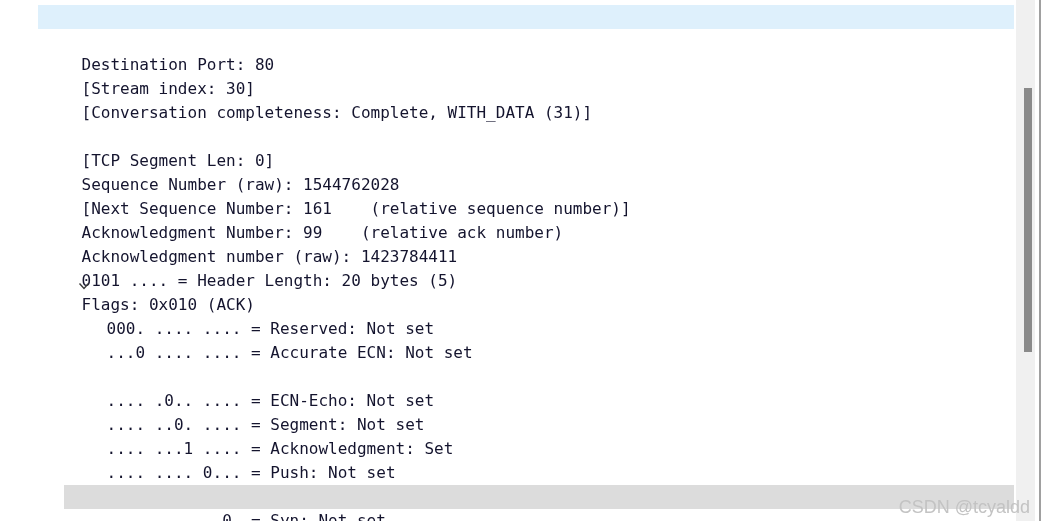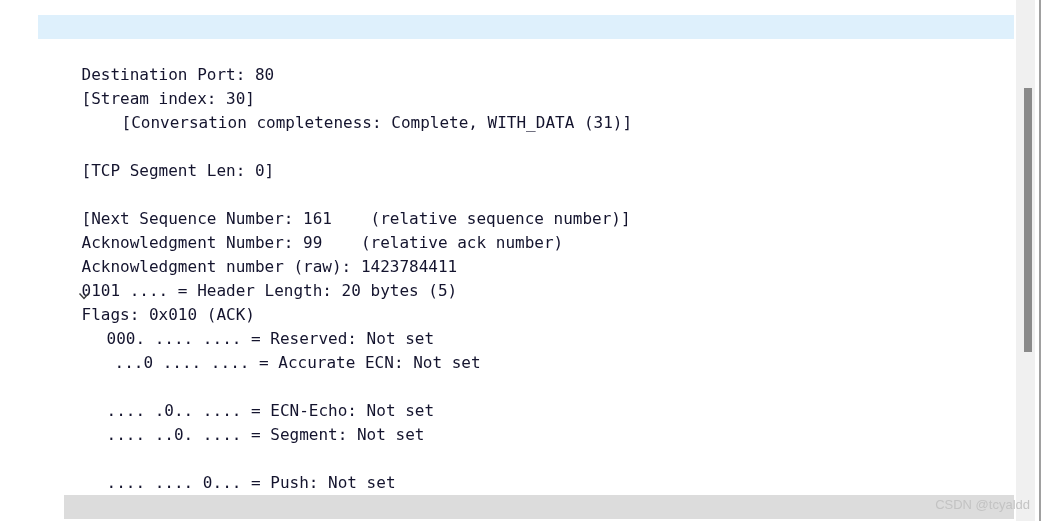--- a/index.html
+++ b/index.html
@@ -15,21 +15,21 @@
   html,body{margin:0;padding:0;}
   .screen{
     position:relative;
     width:1046px;height:521px;
     background:var(--bg);
     overflow:hidden;
     font-family:"DejaVu Sans Mono","Liberation Mono",monospace;
     font-size:16px;
     color:var(--text);
   }
-  .tree{position:absolute;left:0;top:15px;width:1014px;height:426px;}
+  .tree{position:absolute;left:0;top:5px;width:1014px;height:426px;}
   .row{
     position:absolute;
     height:24px;line-height:24px;
     white-space:pre;
     cursor:default;
   }
   .row.selected{background:var(--sel-bg);}
   .row.highlighted{background:var(--hl-bg);}
   .row-text{display:inline-block;white-space:pre;}
   .expander{position:absolute;top:6px;width:12px;height:12px;}
@@ -41,44 +41,48 @@
     position:absolute;left:8px;top:88px;width:8px;height:264px;
     background:var(--thumb);
   }
   .pane-border{
     position:absolute;left:1039px;top:0;width:2px;height:521px;
     background:var(--pane-border);
   }
   .watermark{
     position:absolute;right:16px;top:497px;
     font-family:"Liberation Sans","DejaVu Sans",sans-serif;
-    font-size:13px;
+    font-size:18px;
     color:var(--watermark);
   }
 </style>
 </head>
 <body>
 
 <div class="screen">
   <div id="tree" class="tree">
       <div class="row selected" style="top: 0px; left: 38px; width: 976px;">
     
     <span class="row-text" style="padding-left: 5px;">Destination Port: 80</span>
   </div>
       <div class="row" style="top: 24px; left: 38px; width: 976px;">
     
     <span class="row-text" style="padding-left: 5px;">[Stream index: 30]</span>
   </div>
       <div class="row" style="top: 48px; left: 38px; width: 976px;">
     
-    <span class="row-text" style="padding-left: 5px; margin-left: 40px;">[Conversation completeness: Complete, WITH_DATA (31)]</span>
+    <span class="row-text" style="padding-left: 5px;">[Conversation completeness: Complete, WITH_DATA (31)]</span>
   </div>
       <div class="row" style="top: 72px; left: 38px; width: 976px;">
     
     <span class="row-text" style="padding-left: 5px; margin-top: 24px;">[TCP Segment Len: 0]</span>
+  </div>
+      <div class="row" style="top: 120px; left: 38px; width: 976px;">
+    
+    <span class="row-text" style="padding-left: 5px;">Sequence Number (raw): 1544762028</span>
   </div>
       <div class="row" style="top: 144px; left: 38px; width: 976px;">
     
     <span class="row-text" style="padding-left: 5px;">[Next Sequence Number: 161    (relative sequence number)]</span>
   </div>
       <div class="row" style="top: 168px; left: 38px; width: 976px;">
     
     <span class="row-text" style="padding-left: 5px;">Acknowledgment Number: 99    (relative ack number)</span>
   </div>
       <div class="row" style="top: 192px; left: 38px; width: 976px;">
@@ -96,29 +100,33 @@
       </svg>
     </span>
     <span class="row-text" style="padding-left: 5px;">Flags: 0x010 (ACK)</span>
   </div>
       <div class="row" style="top: 264px; left: 64px; width: 950px;">
     
     <span class="row-text" style="padding-left: 4px;">000. .... .... = Reserved: Not set</span>
   </div>
       <div class="row" style="top: 288px; left: 64px; width: 950px;">
     
-    <span class="row-text" style="padding-left: 4px; margin-left: 8px;">...0 .... .... = Accurate ECN: Not set</span>
+    <span class="row-text" style="padding-left: 4px;">...0 .... .... = Accurate ECN: Not set</span>
   </div>
       <div class="row" style="top: 336px; left: 64px; width: 950px;">
     
     <span class="row-text" style="padding-left: 4px;">.... .0.. .... = ECN-Echo: Not set</span>
   </div>
       <div class="row" style="top: 360px; left: 64px; width: 950px;">
     
     <span class="row-text" style="padding-left: 4px;">.... ..0. .... = Segment: Not set</span>
+  </div>
+      <div class="row" style="top: 384px; left: 64px; width: 950px;">
+    
+    <span class="row-text" style="padding-left: 4px;">.... ...1 .... = Acknowledgment: Set</span>
   </div>
       <div class="row" style="top: 408px; left: 64px; width: 950px;">
     
     <span class="row-text" style="padding-left: 4px;">.... .... 0... = Push: Not set</span>
   </div>
       <div class="row" style="top: 432px; left: 64px; width: 950px;">
     
     <span class="row-text" style="padding-left: 4px;">.... .... .0.. = Reset: Not set</span>
   </div>
       <div class="row" style="top: 456px; left: 64px; width: 950px;">

